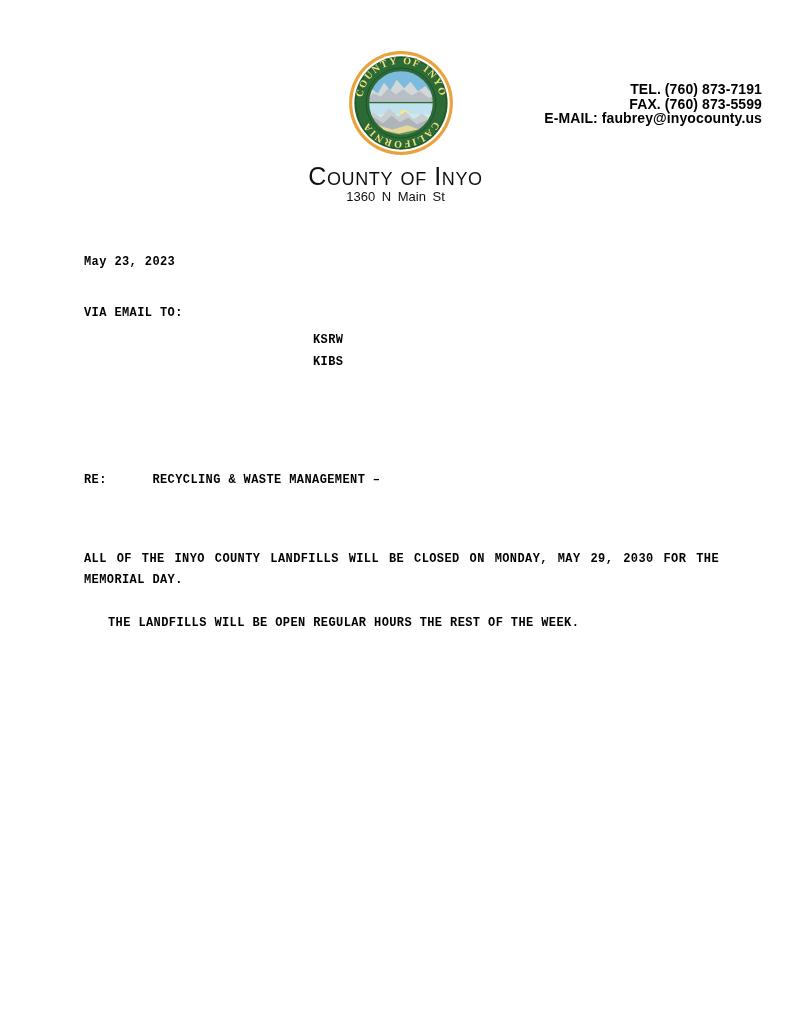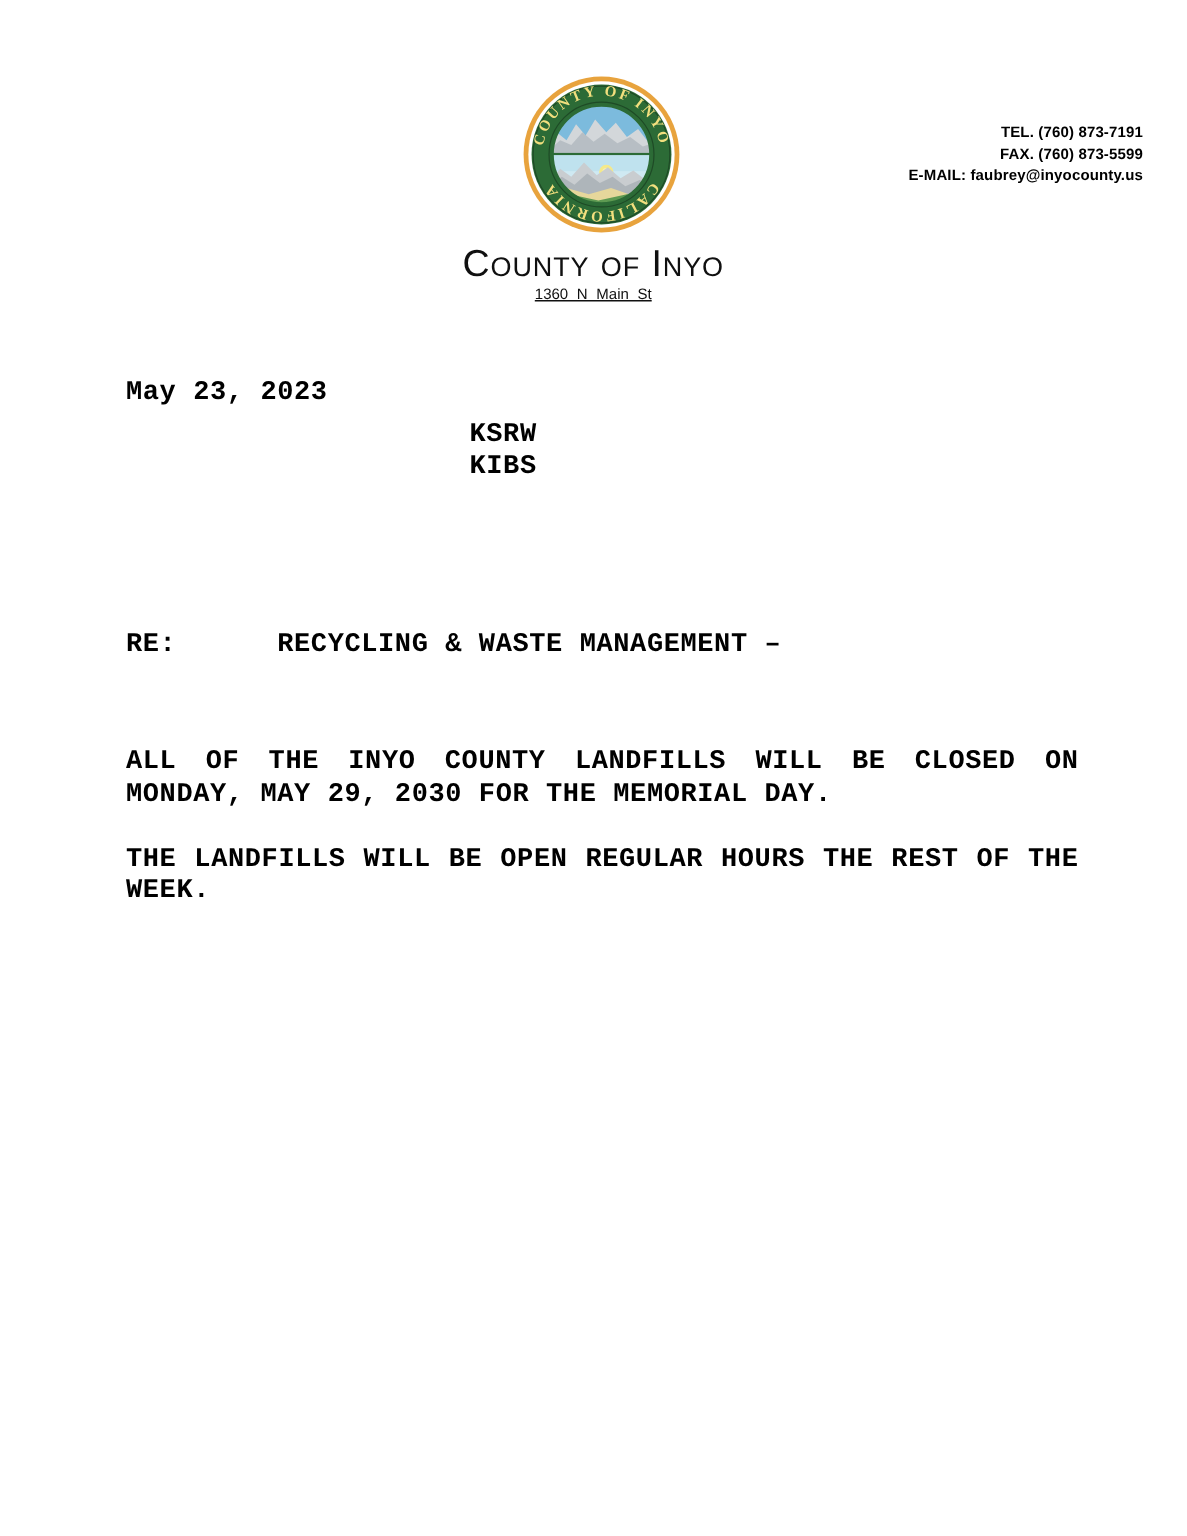--- a/index.html
+++ b/index.html
@@ -46,21 +46,21 @@
     height: 106px;
   }
 
   .contact-block {
     position: absolute;
     right: 29px;
     top: 82px;
     text-align: right;
     font-family: "Liberation Sans", sans-serif;
     font-weight: bold;
-    font-size: 10px;
+    font-size: 14px;
     line-height: 14.5px;
     color: #000000;
     letter-spacing: 0.1px;
     white-space: nowrap;
   }
 
   .org-block {
     position: absolute;
     left: 0;
     top: 163px;
@@ -79,36 +79,35 @@
   .org-dept {
     font-family: "Liberation Sans", sans-serif;
     font-size: 11.5px;
     line-height: 13.5px;
     color: #101010;
     word-spacing: 3px;
     margin-top: 3px;
   }
   .org-addr1, .org-addr2 {
     font-family: "Liberation Sans", sans-serif;
-    font-size: 10px;
+    font-size: 13px;
     line-height: 13.5px;
     color: #101010;
     word-spacing: 3px;
-    text-decoration: underline;
   }
 
   
   .doc-body {
     position: absolute;
     left: 84px;
     top: 252px;
     width: 635px;
     font-family: "Liberation Mono", "DejaVu Sans Mono", monospace;
     font-weight: bold;
-    font-size: 18px;
+    font-size: 12px;
     line-height: 21.5px;
     color: #000000;
     letter-spacing: 0.4px;
   }
 
   .line-date {
     margin: 0;
     padding: 0;
   }
   .line-via {
@@ -137,20 +136,21 @@
     padding-left: 38px;
   }
 
   .para {
     margin: 57px 0 0 0;
     text-align: justify;
     text-justify: inter-word;
   }
   .para + .para {
     margin-top: 21.5px;
+    margin-left: 24px;
   }
 </style>
 </head>
 <body>
 
 <div class="page">
 
   <div class="letterhead">
 
     <div class="seal-wrap">
@@ -216,20 +216,21 @@
     <div class="org-block">
       <div class="org-name">County of Inyo</div>
       <div class="org-addr1">1360  N Main  St</div>
     </div>
   </div>
 
   <div class="doc-body">
 
     <p class="line-date">May 23, 2023</p>
 
+    <p class="line-via">VIA EMAIL TO:</p>
 
     <ul class="recipients">
       <li>KSRW</li>
       <li>KIBS</li>
     </ul>
 
     <div class="re-block">
       <p class="re-line1">RE:      RECYCLING &amp; WASTE MANAGEMENT –</p>
     </div>
 

